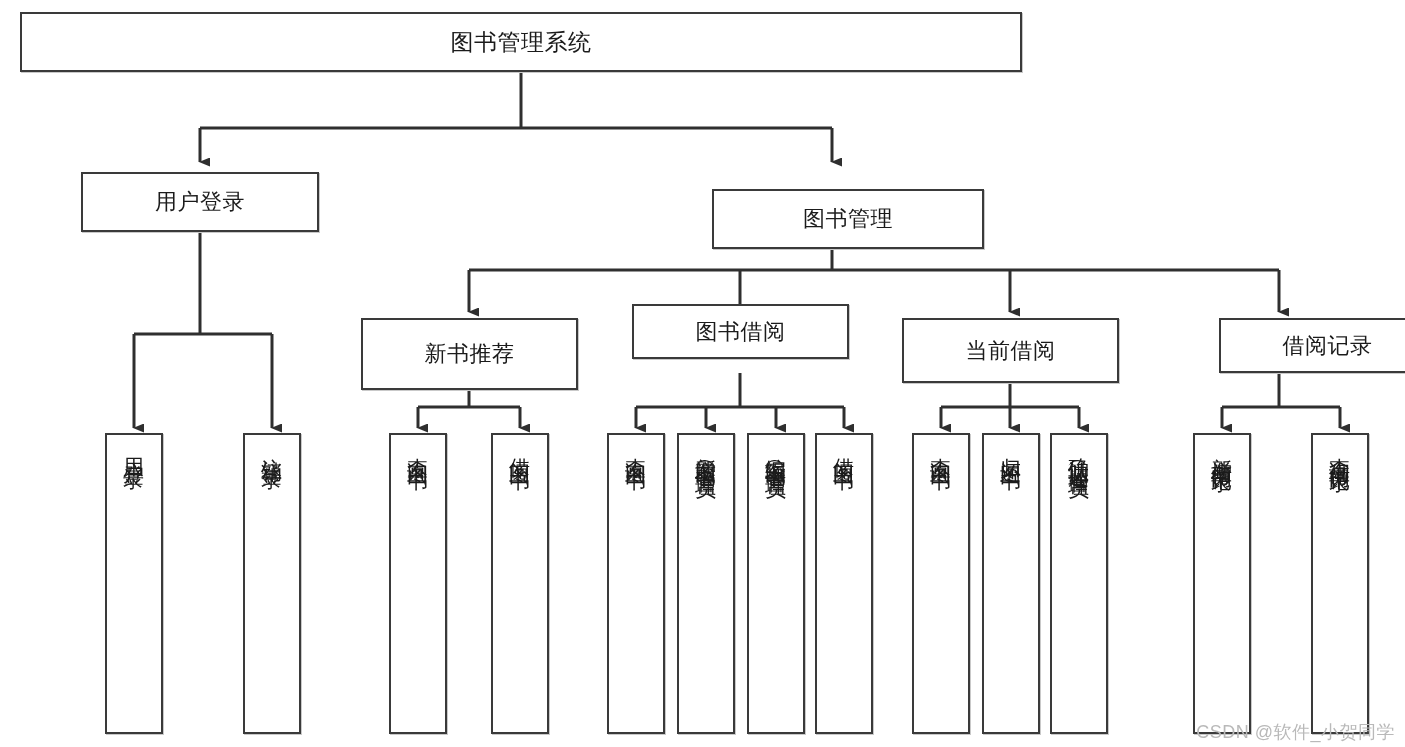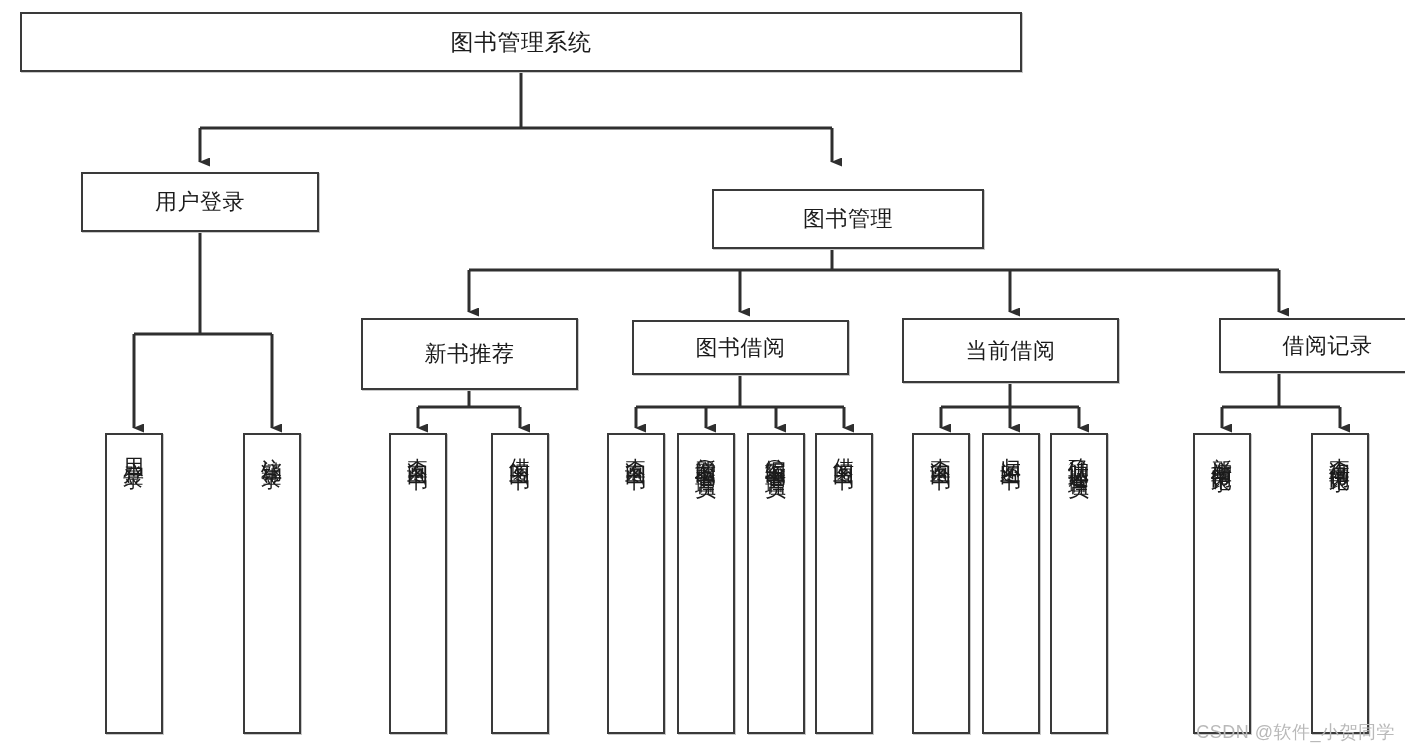--- a/index.html
+++ b/index.html
@@ -146,21 +146,21 @@
   </div>
 
   <div class="node horizontal" style="left:712px; top:189px; width:272px; height:60px;">
     <span class="node-label">图书管理</span>
   </div>
 
   <div class="node horizontal" style="left:361px; top:318px; width:217px; height:72px;">
     <span class="node-label">新书推荐</span>
   </div>
 
-  <div class="node horizontal" style="left:632px; top:320px; width:217px; height:55px;">
+  <div class="node horizontal" style="left:632px; top:304px; width:217px; height:55px;">
     <span class="node-label">图书借阅</span>
   </div>
 
   <div class="node horizontal" style="left:902px; top:318px; width:217px; height:65px;">
     <span class="node-label">当前借阅</span>
   </div>
 
   <div class="node horizontal" style="left:1171px; top:318px; width:217px; height:55px;margin-left:48px;">
     <span class="node-label">借阅记录</span>
   </div>

